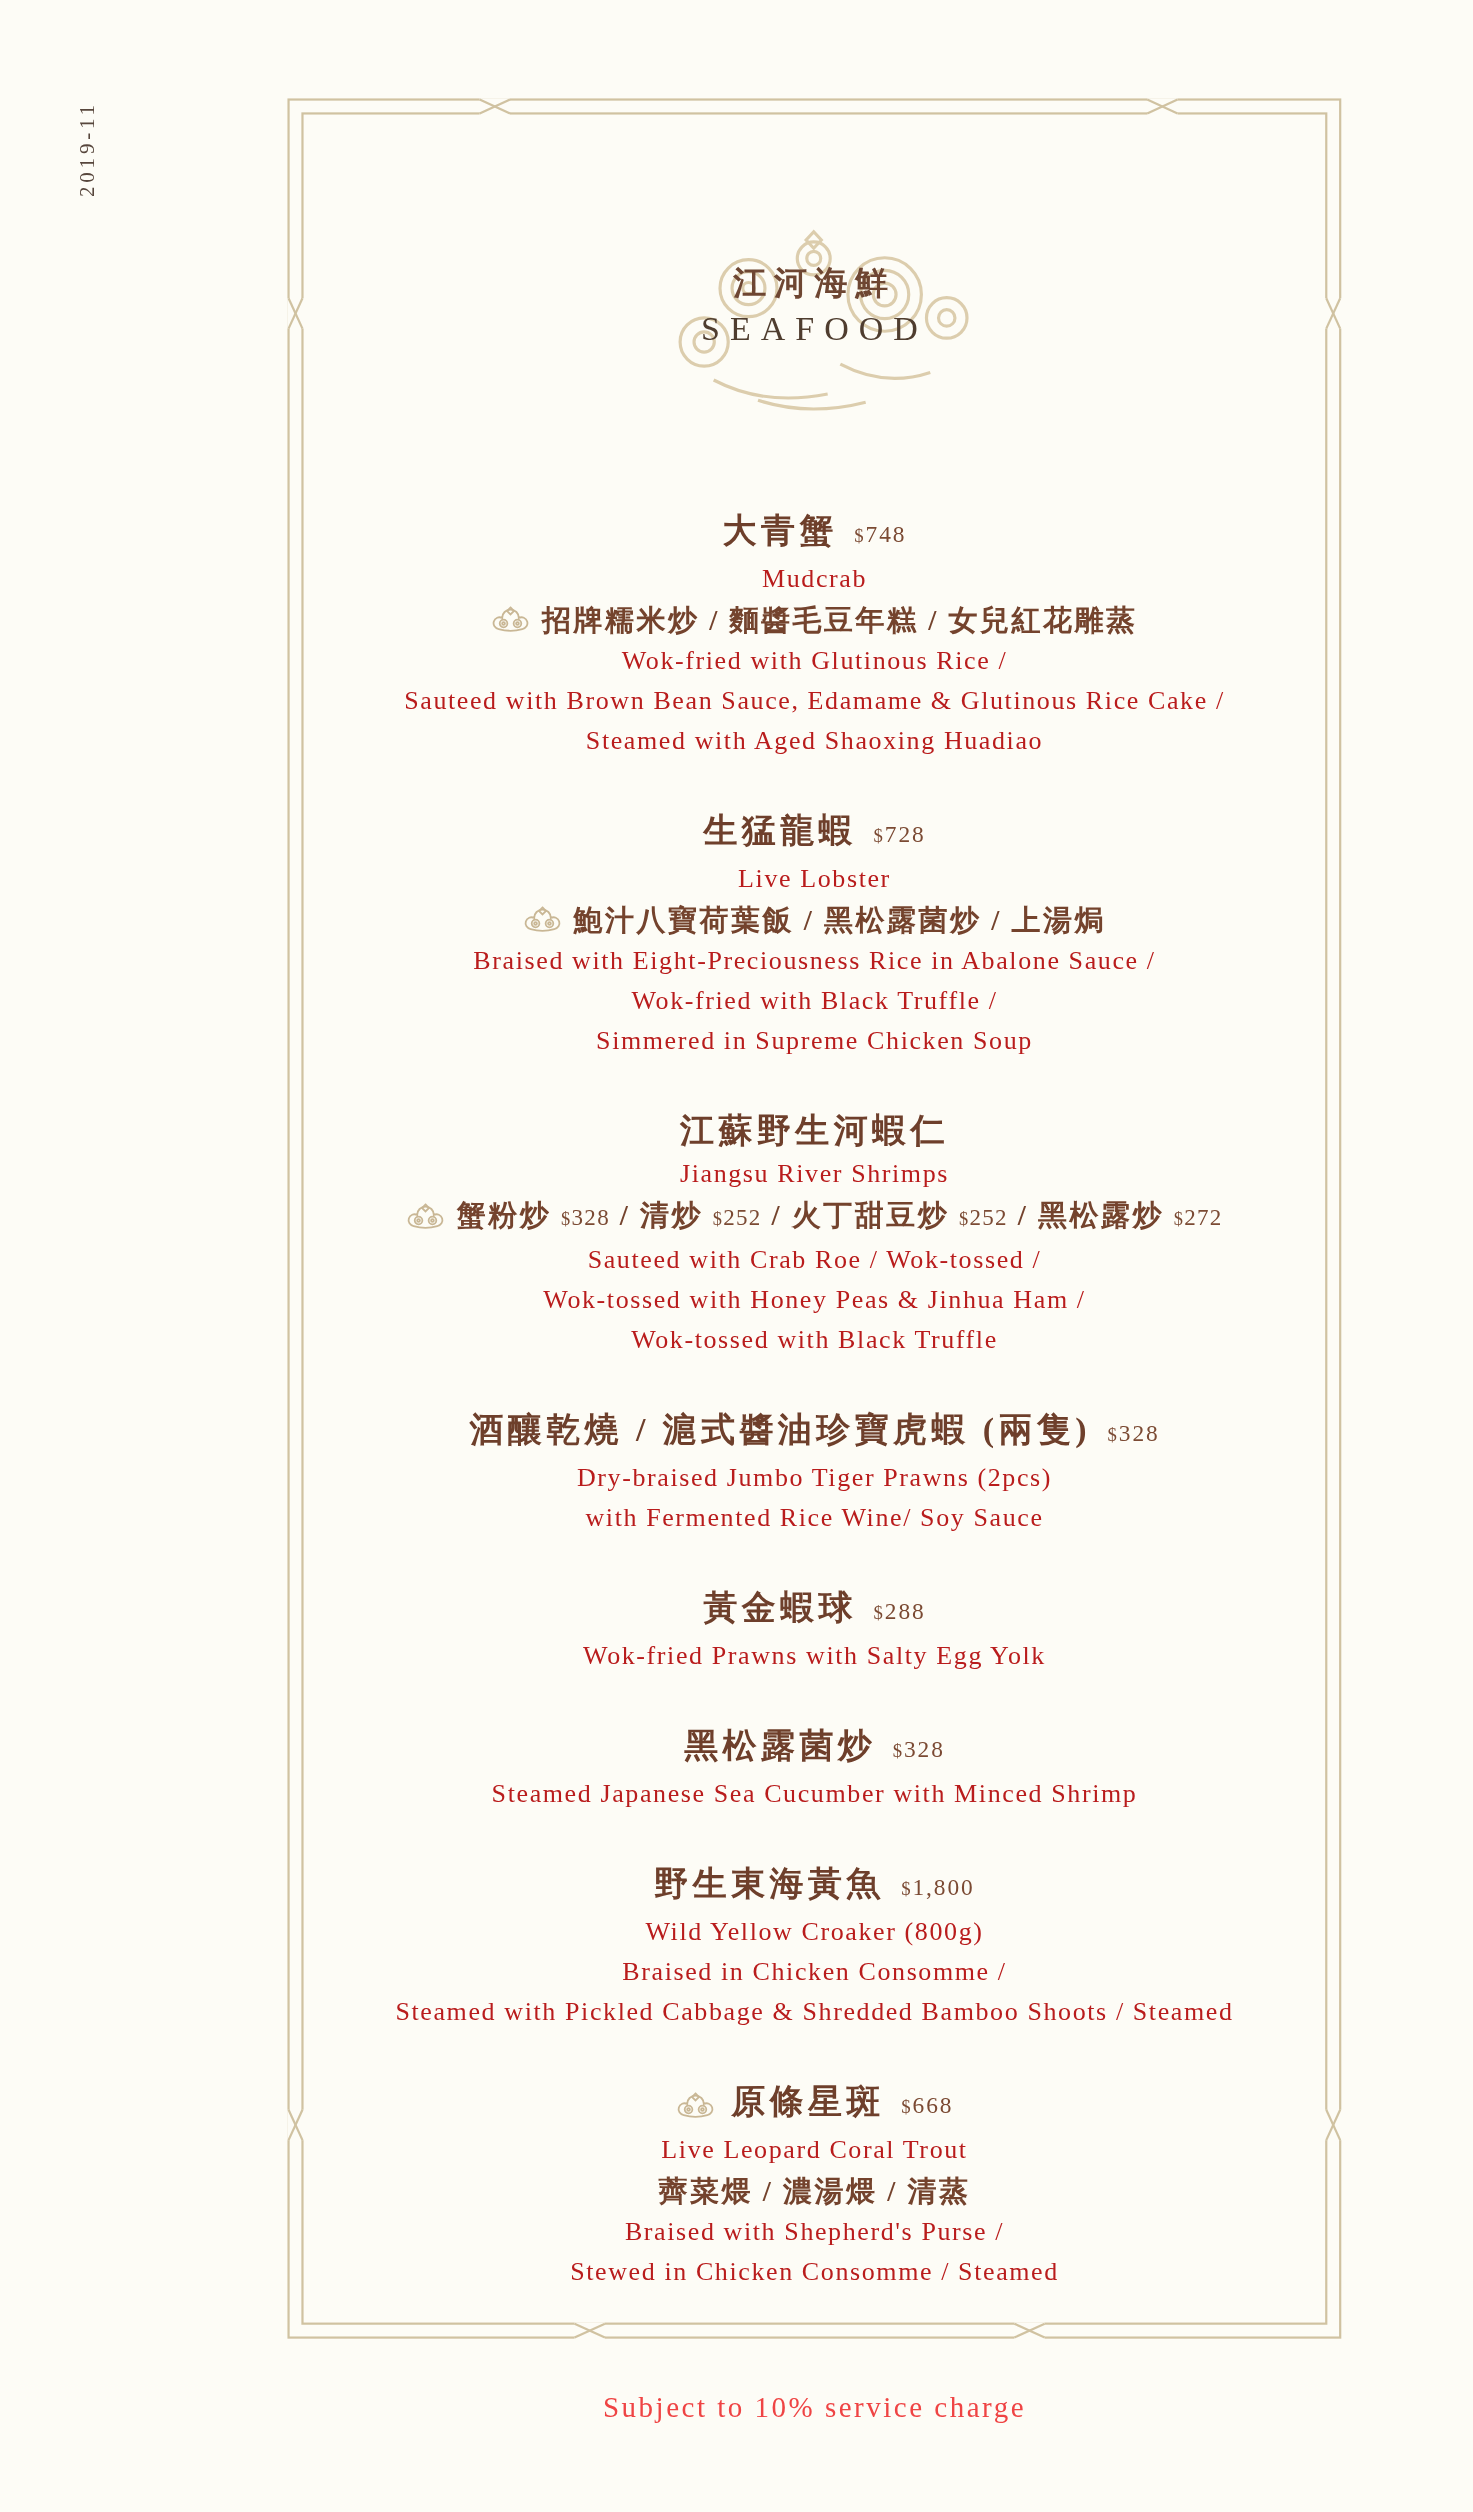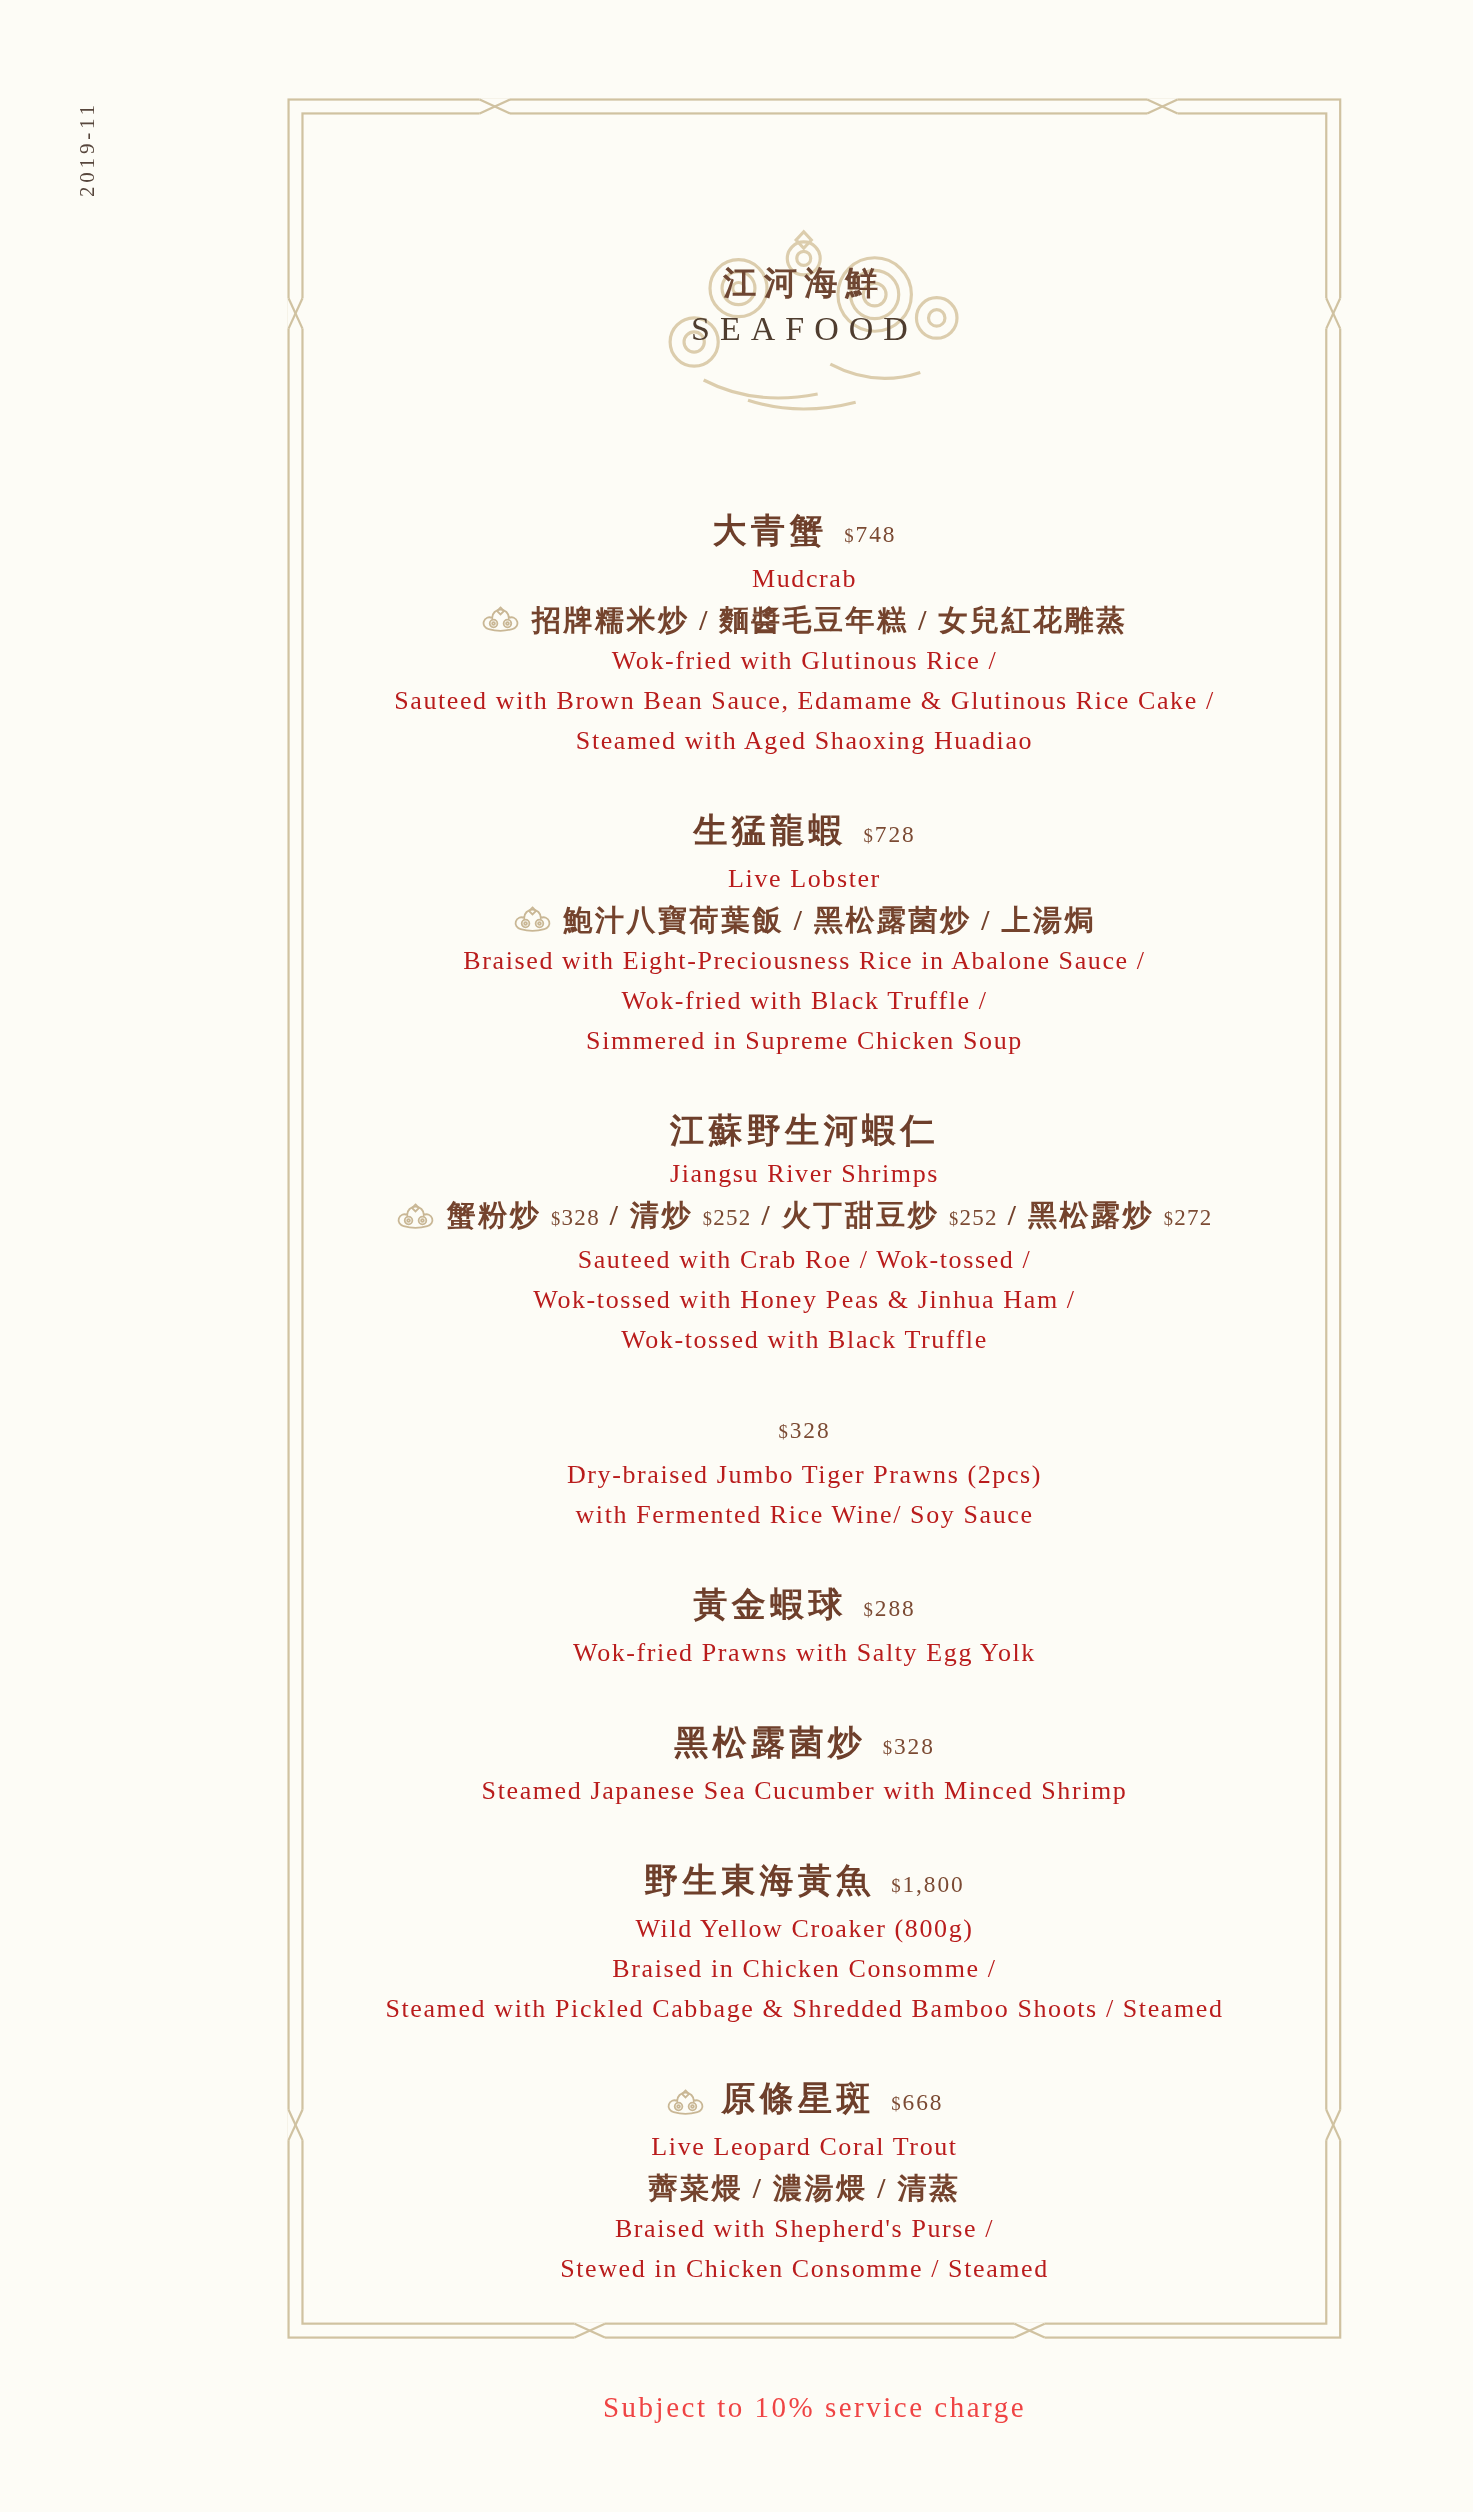--- a/index.html
+++ b/index.html
@@ -27,21 +27,21 @@
   .logo-zh{
     position:absolute;top:33px;width:100%;text-align:center;
     font-size:33px;letter-spacing:7.6px;color:#6e4632;font-weight:bold;
   }
   .logo-en{
     position:absolute;top:82px;width:100%;text-align:center;
     font-size:34px;letter-spacing:10px;color:#4f3d2f;
   }
   
   .menu{
-    position:absolute;left:276px;top:0;width:1057px;
+    position:absolute;left:286px;top:0;width:1057px;
     text-align:center;color:#6a4c3a;
   }
   .items{margin-top:90px;}
   .item{margin-bottom:47px;}
   .zh-title-row{
     display:flex;justify-content:center;align-items:baseline;gap:16.5px;
     line-height:46px;
     text-align:center;
   }
   .zh-title{
@@ -203,20 +203,21 @@
 
       <span class="zh-opts wrap-prices">蟹粉炒 <span class="money"><span class="cur">$</span>328</span> / 清炒 <span class="money"><span class="cur">$</span>252</span> / 火丁甜豆炒 <span class="money"><span class="cur">$</span>252</span> / 黑松露炒 <span class="money"><span class="cur">$</span>272</span></span>
     </div>
   <div class="en-line">Sauteed with Crab Roe / Wok-tossed /</div>
         <div class="en-line">Wok-tossed with Honey Peas &amp; Jinhua Ham /</div>
         <div class="en-line">Wok-tossed with Black Truffle</div>
       </section>
 
   <section class="item">
     <div class="zh-title-row">
+      <span class="zh-title">酒釀乾燒 / 滬式醬油珍寶虎蝦 (兩隻)</span>
       <span class="price wrap-prices"><span class="money"><span class="cur">$</span>328</span></span>
     </div>
     <div class="en-line">Dry-braised Jumbo Tiger Prawns (2pcs)</div>
 
   <div class="en-line">with Fermented Rice Wine/ Soy Sauce</div>
       </section>
 
   <section class="item">
     <div class="zh-title-row">
       <span class="zh-title">黃金蝦球</span>

